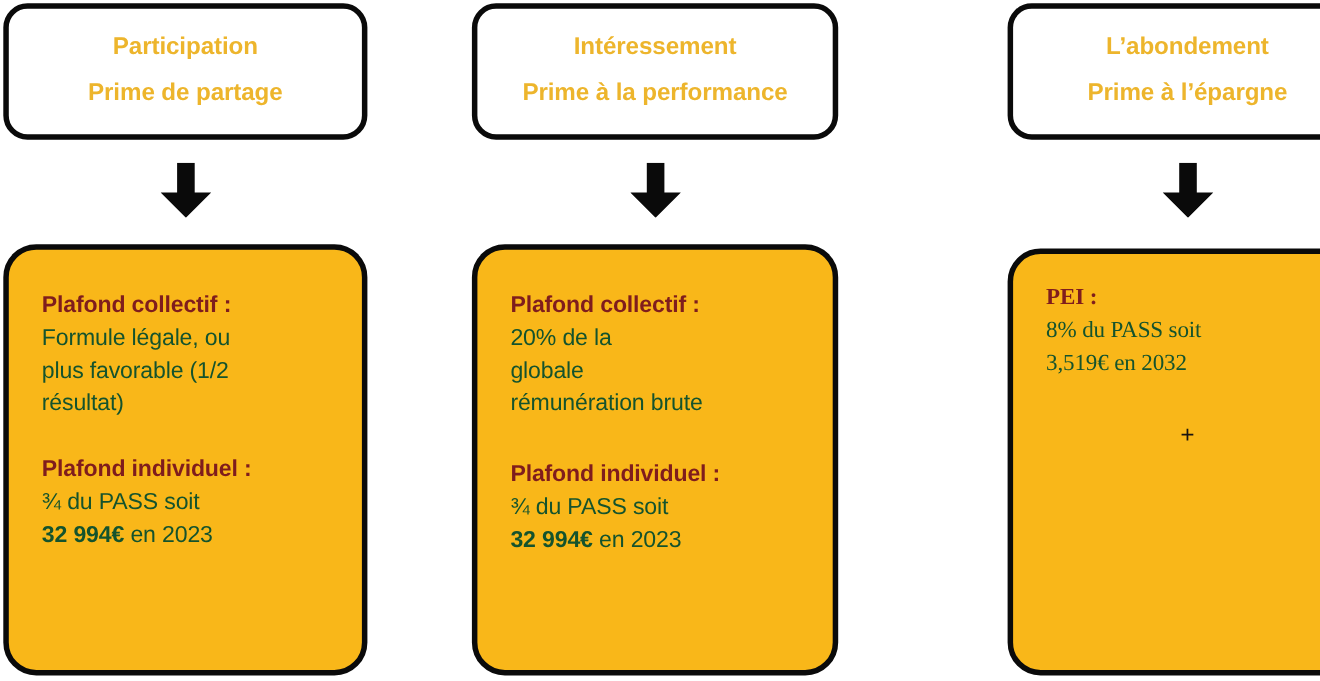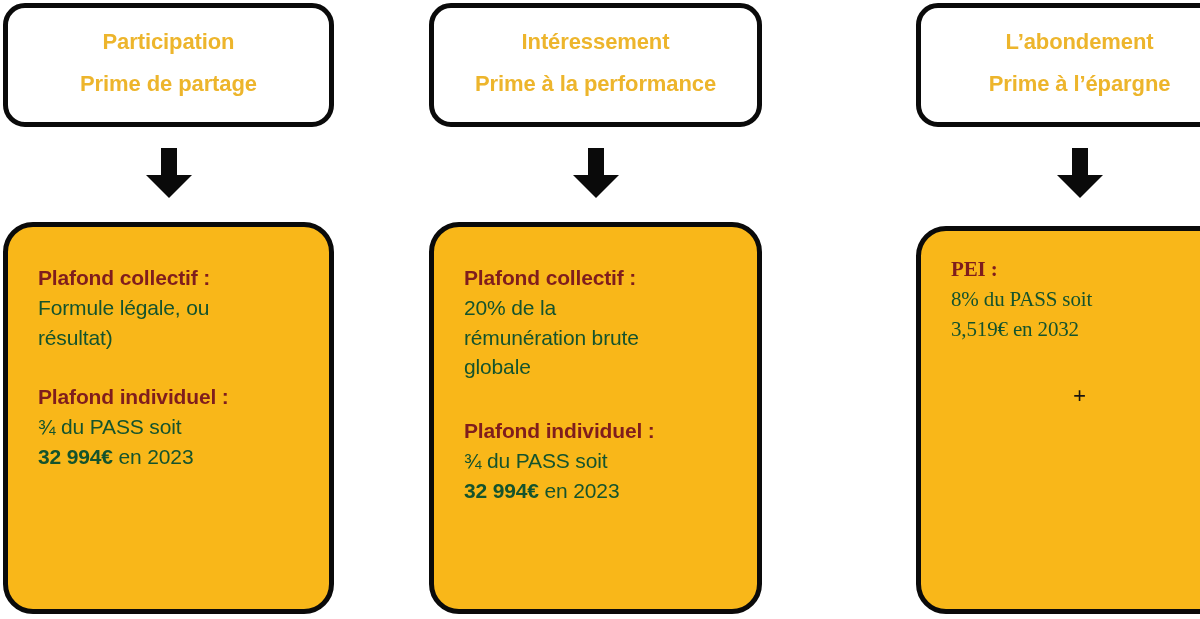--- a/index.html
+++ b/index.html
@@ -141,20 +141,21 @@
       <svg viewBox="0 0 46 50" xmlns="http://www.w3.org/2000/svg" aria-hidden="true">
         <path d="M15 0 H31 V27 H46 L23 50 L0 27 H15 Z" fill="#0a0a0a"></path>
       </svg>
     </div>
 
     <div class="body-box">
       <div class="blocks">
         <div class="block">
           <div class="block-title">Plafond collectif :</div>
           <div class="block-line">Formule légale, ou</div>
+          <div class="block-line">plus favorable (1/2</div>
           <div class="block-line">résultat)</div>
         </div>
 
         <div class="block">
           <div class="block-title">Plafond individuel :</div>
           <div class="block-line">¾ du PASS soit</div>
           <div class="block-line emph"><span>32 994€</span><span class="normal"> en 2023</span></div>
         </div>
       </div>
     </div>
@@ -173,22 +174,22 @@
       <svg viewBox="0 0 46 50" xmlns="http://www.w3.org/2000/svg" aria-hidden="true">
         <path d="M15 0 H31 V27 H46 L23 50 L0 27 H15 Z" fill="#0a0a0a"></path>
       </svg>
     </div>
 
     <div class="body-box">
       <div class="blocks">
         <div class="block">
           <div class="block-title">Plafond collectif :</div>
           <div class="block-line">20% de la</div>
+          <div class="block-line">globale</div>
           <div class="block-line">rémunération brute</div>
-          <div class="block-line">globale</div>
         </div>
 
         <div class="block">
           <div class="block-title">Plafond individuel :</div>
           <div class="block-line">¾ du PASS soit</div>
           <div class="block-line emph"><span>32 994€</span><span class="normal"> en 2023</span></div>
         </div>
       </div>
     </div>
   </div>

